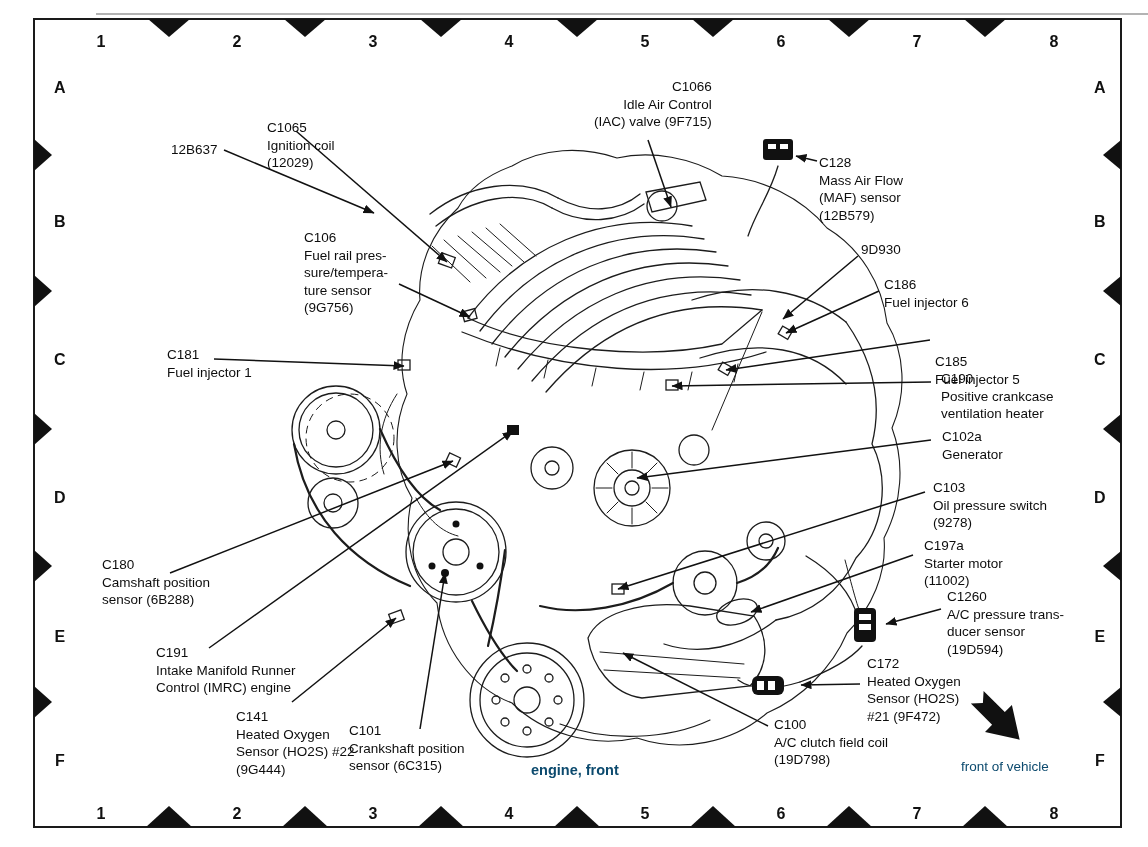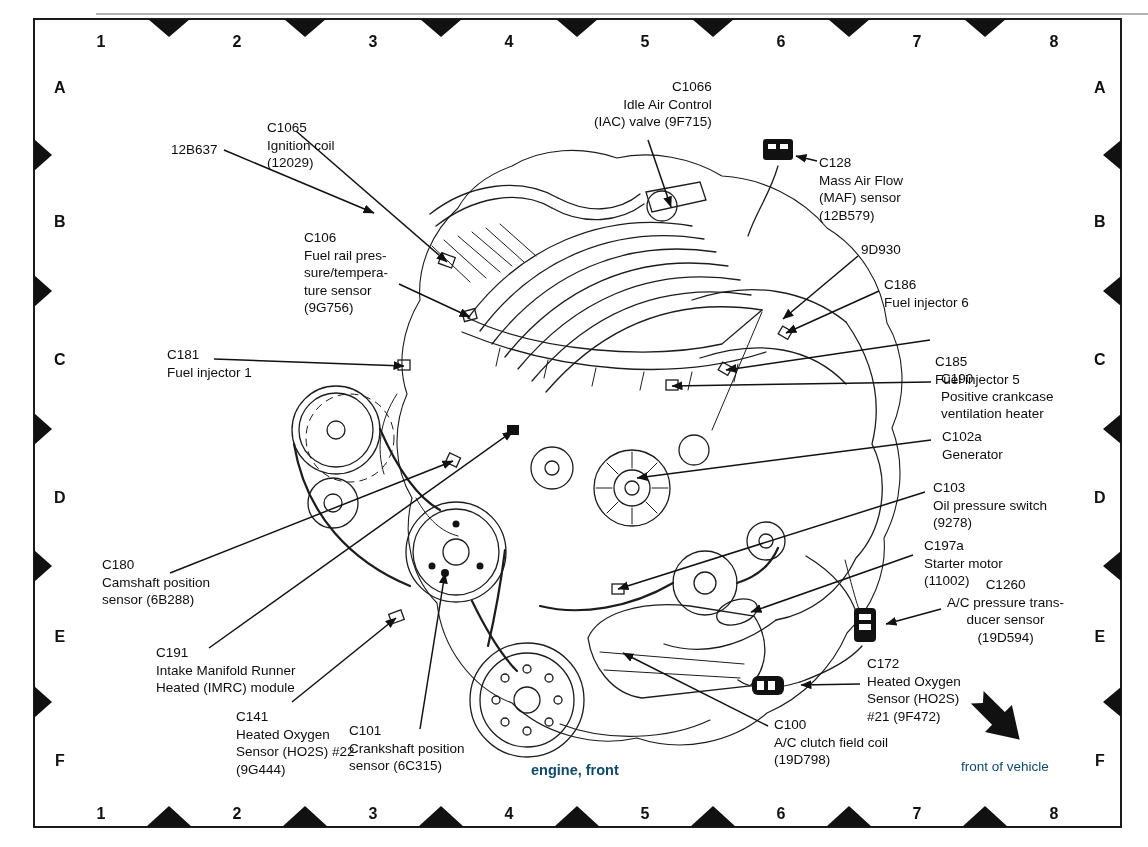--- a/index.html
+++ b/index.html
@@ -233,21 +233,21 @@
         <div>Fuel injector 1</div>
       </div>
       <div class="callout" style="left: 102px; top: 556px;">
         <div>C180</div>
         <div>Camshaft position</div>
         <div>sensor (6B288)</div>
       </div>
       <div class="callout" style="left: 141px; top: 644px; margin-left: 15px;">
         <div>C191</div>
         <div>Intake Manifold Runner</div>
-        <div>Heated (IMRC) module</div>
+        <div>Control (IMRC) engine</div>
       </div>
       <div class="callout" style="left: 236px; top: 708px;">
         <div>C141</div>
         <div>Heated Oxygen</div>
         <div>Sensor (HO2S) #22</div>
         <div>(9G444)</div>
       </div>
       <div class="callout" style="left: 349px; top: 722px;">
         <div>C101</div>
         <div>Crankshaft position</div>
@@ -287,21 +287,21 @@
       <div class="callout" style="left: 933px; top: 479px;">
         <div>C103</div>
         <div>Oil pressure switch</div>
         <div>(9278)</div>
       </div>
       <div class="callout" style="left: 924px; top: 537px;">
         <div>C197a</div>
         <div>Starter motor</div>
         <div>(11002)</div>
       </div>
-      <div class="callout" style="left: 947px; top: 576px; text-align: center;">
+      <div class="callout" style="left: 947px; top: 588px;">
         <div>C1260</div>
         <div>A/C pressure trans-</div>
         <div>ducer sensor</div>
         <div>(19D594)</div>
       </div>
       <div class="callout" style="left: 867px; top: 655px;">
         <div>C172</div>
         <div>Heated Oxygen</div>
         <div>Sensor (HO2S)</div>
         <div>#21 (9F472)</div>

